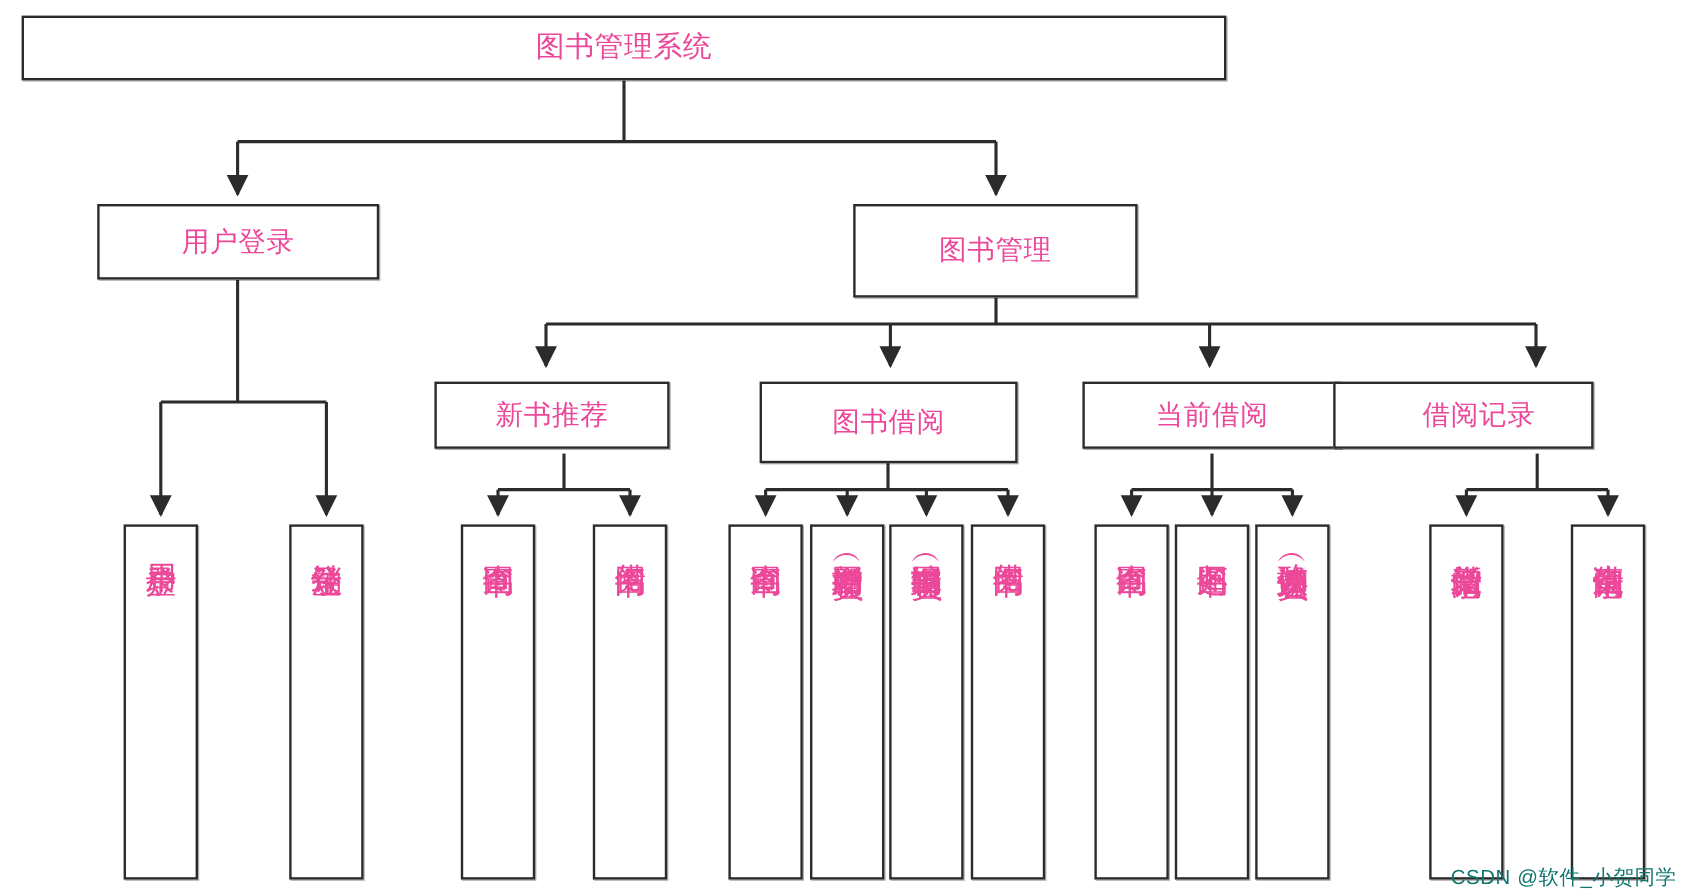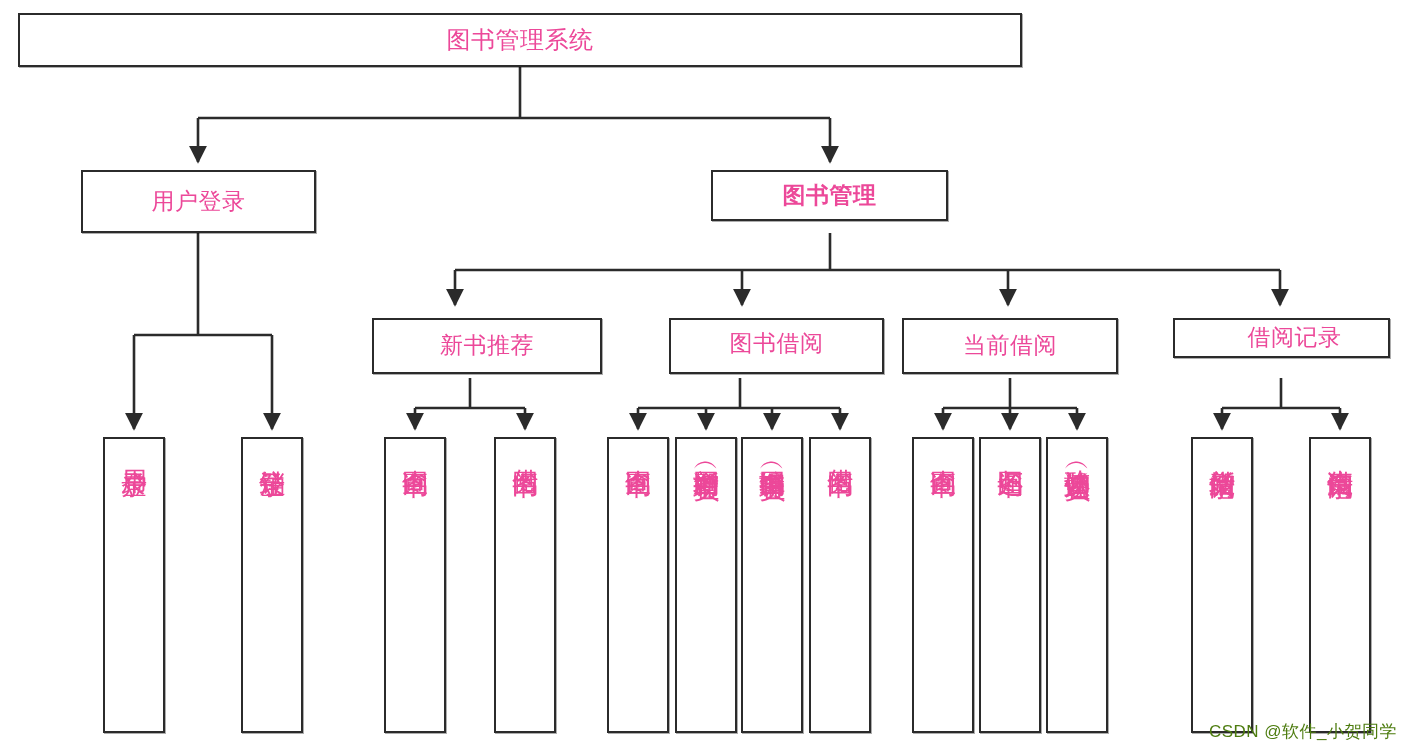--- a/index.html
+++ b/index.html
@@ -57,21 +57,21 @@
     line-height: 1.06;
     letter-spacing: 1px;
     white-space: nowrap;
     display: block;
   }
   #watermark {
     position: absolute;
     right: 8px;
     bottom: 4px;
     font-size: 17px;
-    color: #4d7c0f;
+    color: #0f766e;
     letter-spacing: 0.5px;
     white-space: nowrap;
   }
 </style>
 </head>
 <body>
 
 <div id="diagram-root">
 
   <svg id="edges-layer" width="1405" height="747" viewBox="0 0 1405 747">
@@ -124,34 +124,34 @@
     </g>
   </svg>
 
   <div class="node node-h node-root" style="left:18px; top:13px; width:1004px; height:54px;">
     <span class="node-label">图书管理系统</span>
   </div>
 
   <div class="node node-h" style="left:81px; top:170px; width:235px; height:63px;">
     <span class="node-label">用户登录</span>
   </div>
-  <div class="node node-h" style="left:711px; top:170px; width:237px; height:51px;font-weight:bold;">
+  <div class="node node-h" style="left:711px; top:170px; width:237px; height:78px;">
     <span class="node-label">图书管理</span>
   </div>
 
-  <div class="node node-h" style="left:372px; top:318px; width:230px; height:56px;">
+  <div class="node node-h" style="left:362px; top:318px; width:196px; height:56px;">
     <span class="node-label">新书推荐</span>
   </div>
-  <div class="node node-h" style="left:669px; top:318px; width:215px; height:56px;font-family:Liberation Mono, monospace;">
+  <div class="node node-h" style="left:633px; top:318px; width:215px; height:68px;">
     <span class="node-label">图书借阅</span>
   </div>
   <div class="node node-h" style="left:902px; top:318px; width:216px; height:56px;text-align:center;">
     <span class="node-label">当前借阅</span>
   </div>
-  <div class="node node-h" style="left:1173px; top:318px; width:217px; height:40px;padding-left:26px;">
+  <div class="node node-h" style="left:1111px; top:318px; width:217px; height:56px;padding-left:26px;">
     <span class="node-label">借阅记录</span>
   </div>
 
   <div class="node node-v" style="left:103px; top:437px; width:62px; height:296px;">
     <span class="node-label">用户登录</span>
   </div>
   <div class="node node-v" style="left:241px; top:437px; width:62px; height:296px;">
     <span class="node-label">注销登录</span>
   </div>
 

